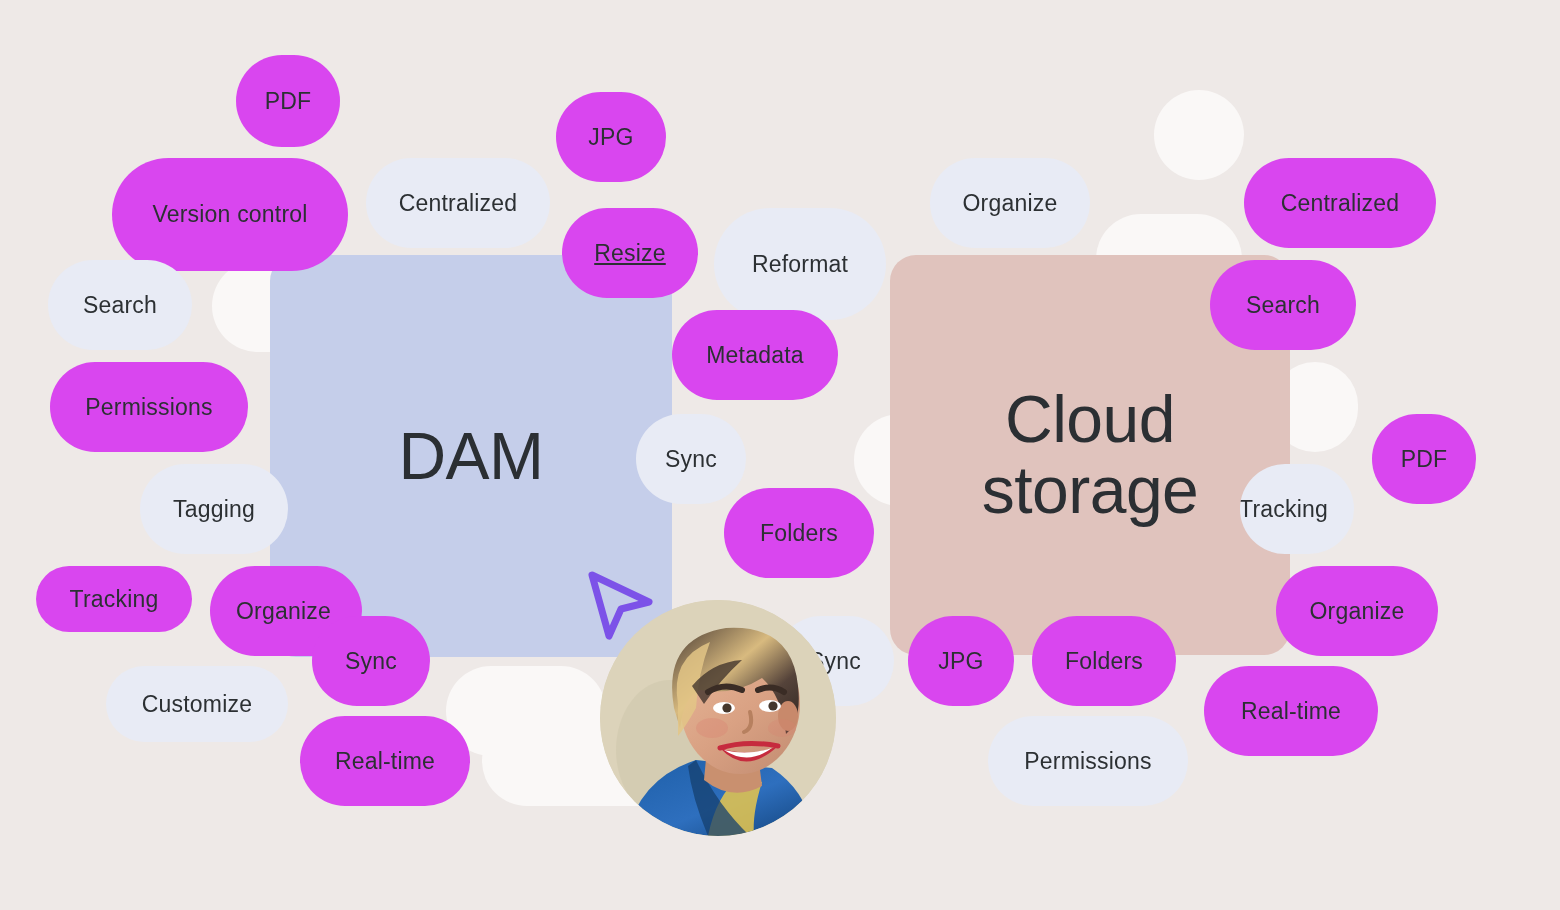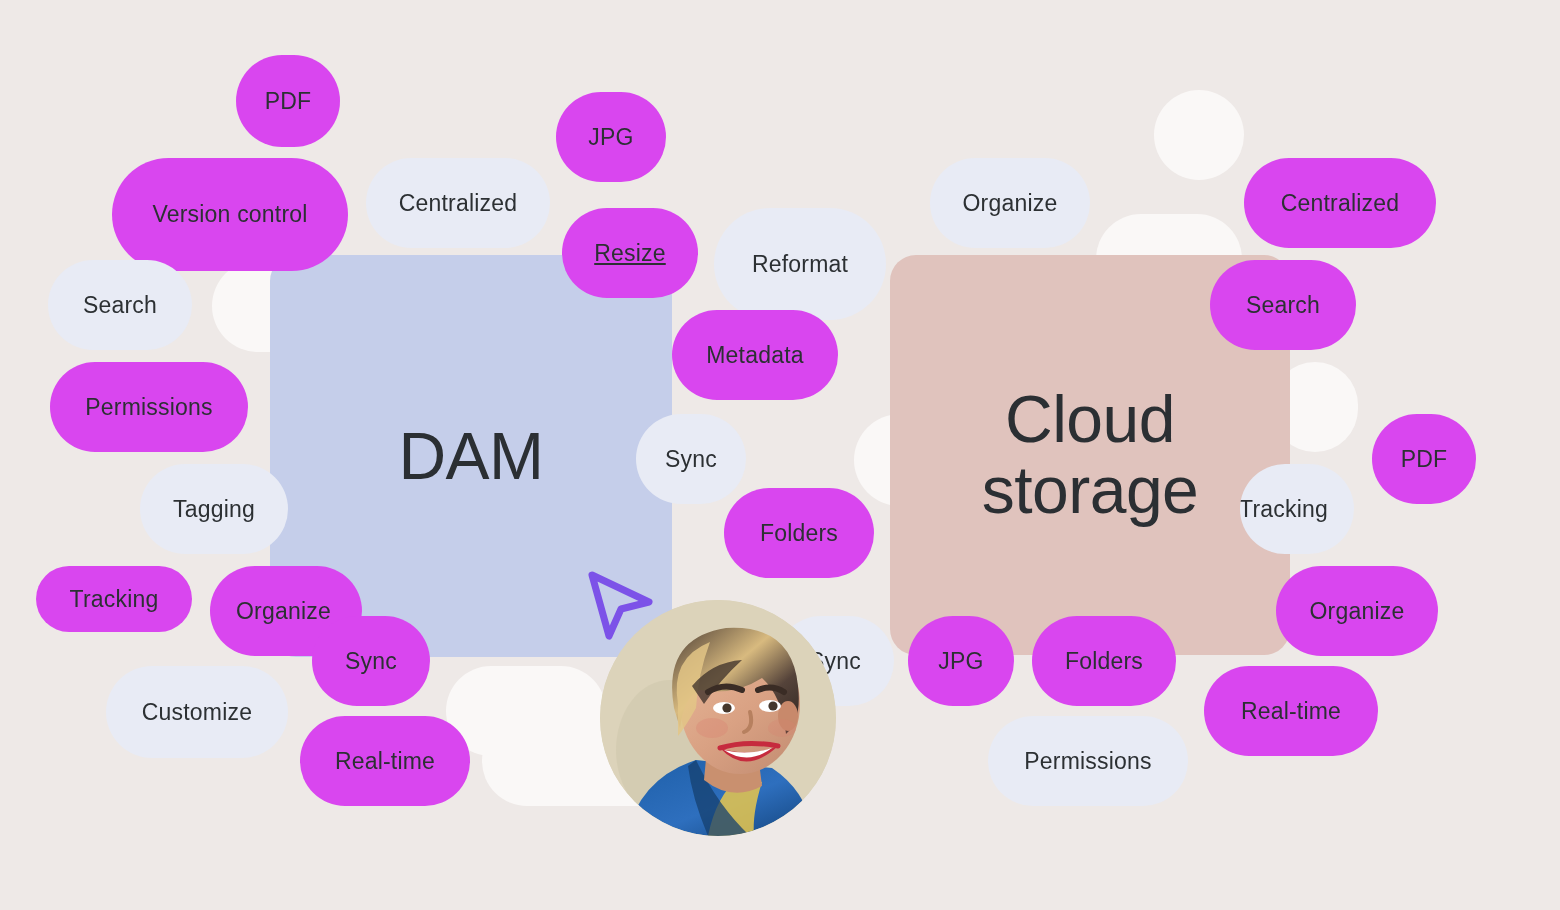--- a/index.html
+++ b/index.html
@@ -178,21 +178,21 @@
       </div>
       <div class="pill lav" style="left: 776px; top: 616px; width: 118px; height: 90px;">
         <span>Sync</span>
       </div>
       <div class="pill white" style="left: 908px; top: 616px; width: 106px; height: 90px;">
         <span>JPG</span>
       </div>
       <div class="pill white" style="left: 1032px; top: 616px; width: 144px; height: 90px;">
         <span>Folders</span>
       </div>
-      <div class="pill lav" style="left: 106px; top: 666px; width: 182px; height: 92px; text-align: right;">
+      <div class="pill lav" style="left: 106px; top: 666px; width: 182px; height: 76px; text-align: right;">
         <span>Customize</span>
       </div>
       <div class="pill white" style="left: 1204px; top: 666px; width: 174px; height: 90px;">
         <span>Real-time</span>
       </div>
       <div class="pill white" style="left: 300px; top: 716px; width: 170px; height: 90px;">
         <span>Real-time</span>
       </div>
       <div class="pill lav" style="left: 988px; top: 716px; width: 200px; height: 90px;">
         <span>Permissions</span>

